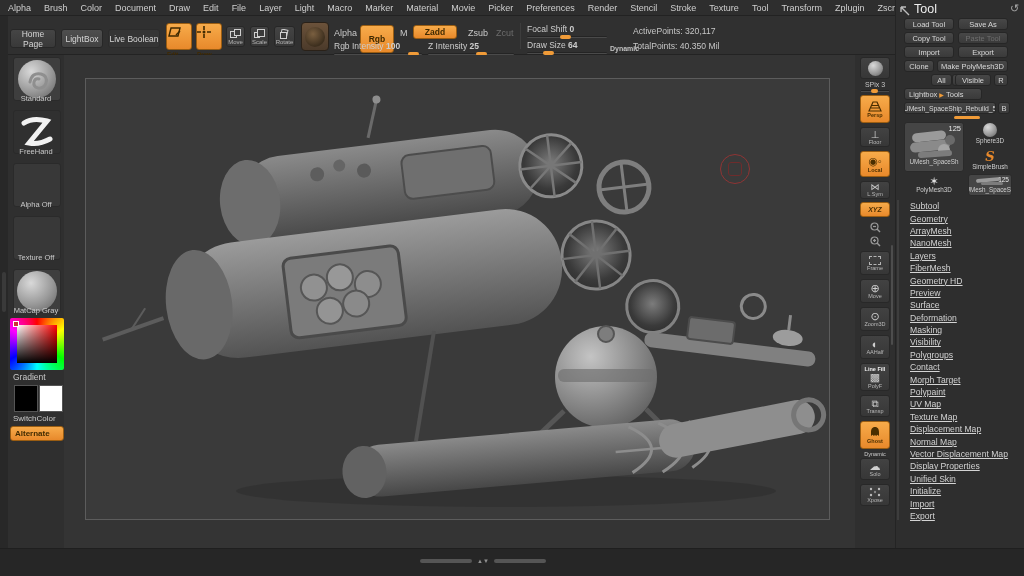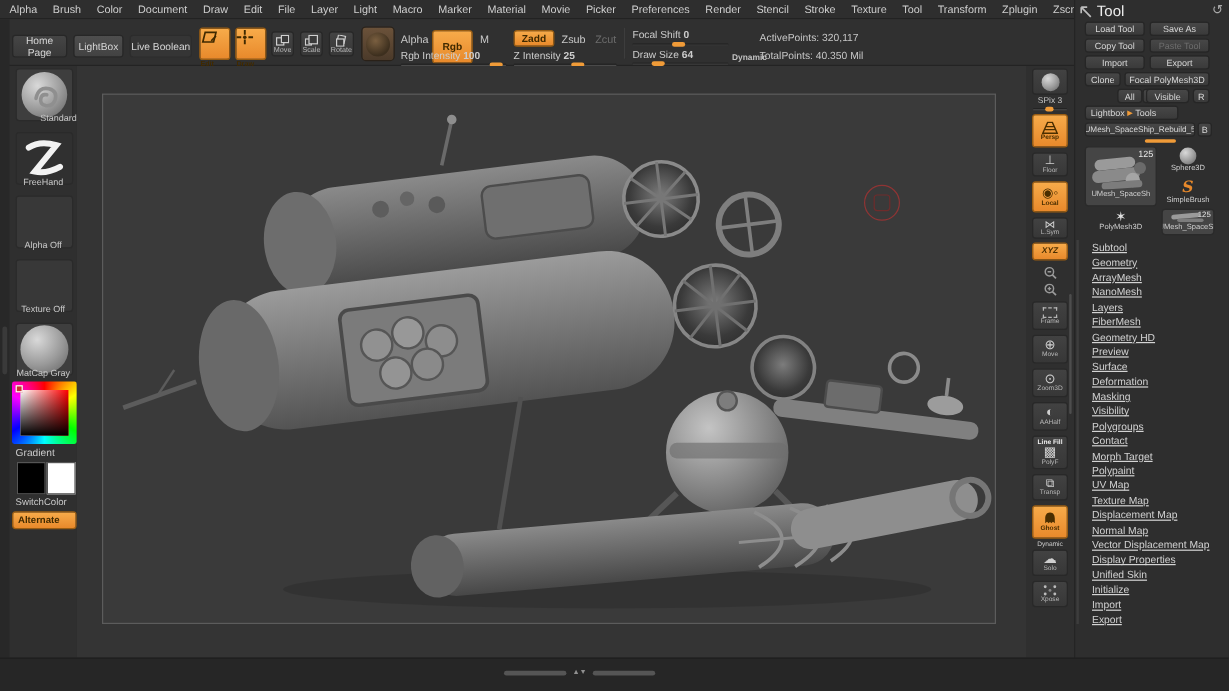--- a/index.html
+++ b/index.html
@@ -149,21 +149,21 @@
 
     <span class="lbl9 abs" style="left:334px;top:12px;">Alpha</span>
     <div class="chip obtn abs" style="left:360px;top:9px;width:34px;height:28px;">Rgb</div>
     <span class="lbl9 abs" style="left:400px;top:12px;">M</span>
     <div class="slider abs" style="left:334px;top:26px;width:88px;">
       <span class="txt"><span>Rgb Intensity</span>&nbsp;<b>100</b></span>
       <div class="track"></div>
         <div class="handle" style="left:74px;"></div>
     </div>
 
-    <div class="chip obtn abs" style="left:428px;top:9px;width:34px;height:14px;text-align:center;">Zadd</div>
+    <div class="chip obtn abs" style="left:413px;top:9px;width:44px;height:14px;text-align:center;">Zadd</div>
     <span class="lbl9 abs" style="left:468px;top:12px;">Zsub</span>
     <span class="lbl9 abs" style="left:496px;top:12px;color:#6c6c6c;">Zcut</span>
     <div class="slider abs" style="left:428px;top:26px;width:86px;">
       <span class="txt"><span>Z Intensity</span>&nbsp;<b>25</b></span>
       <div class="track"></div>
         <div class="handle" style="left:48px;"></div>
     </div>
 
     <div class="abs" style="left:520px;top:7px;width:1px;height:26px;background:#242424;border-right:1px solid #3d3d3d;"></div>
 
@@ -188,21 +188,21 @@
   </div>
 
   <div id="leftshelf" class="abs">
     <div class="thumb" style="top:2px;">
       <div class="sphere" style="width:38px;height:38px;position:relative;">
         <svg width="38" height="38" viewBox="0 0 38 38" style="position:absolute;left:0;top:0;">
             <path d="M12 22 q2 -10 11 -8 q7 2 5 9 q-2 6 -8 5 q-5 -1 -4 -6 q1 -4 5 -3" fill="none" stroke="#8f8f8f" stroke-width="3" stroke-linecap="round"></path>
           </svg>
       </div>
     </div>
-    <div class="thumblabel" style="top:39px;text-align:right;">Standard</div>
+    <div class="thumblabel" style="top:39px;">Standard</div>
 
     <div class="thumb" style="top:55px;background:#303030;">
       <svg width="36" height="34" viewBox="0 0 36 34">
           <path d="M5 8 Q14 2 28 6 L10 28 Q20 30 31 24" fill="none" stroke="#f2f2f2" stroke-width="5" stroke-linecap="round"></path>
         </svg>
     </div>
     <div class="thumblabel" style="top:92px;">FreeHand</div>
 
     <div class="thumb" style="top:108px;background:#383838;"></div>
     <div class="thumblabel" style="top:145px;">Alpha Off</div>
@@ -412,21 +412,21 @@
     <div class="abs" style="left:18px;top:2px;font-size:12.5px;color:#ededed;">Tool</div>
     <div class="abs" style="left:114px;top:2px;font-size:11px;color:#a8a8a8;">↺</div>
 
     <div class="tp-btn" style="left:8px;top:18px;width:50px;">Load Tool</div>
     <div class="tp-btn" style="left:62px;top:18px;width:50px;">Save As</div>
     <div class="tp-btn" style="left:8px;top:32px;width:50px;">Copy Tool</div>
     <div class="tp-btn dis" style="left:62px;top:32px;width:50px;">Paste Tool</div>
     <div class="tp-btn" style="left:8px;top:46px;width:50px;">Import</div>
     <div class="tp-btn" style="left:62px;top:46px;width:50px;">Export</div>
     <div class="tp-btn" style="left:8px;top:60px;width:30px;">Clone</div>
-    <div class="tp-btn" style="left:41px;top:60px;width:71px;">Focal PolyMesh3D</div>
+    <div class="tp-btn" style="left:41px;top:60px;width:71px;">Make PolyMesh3D</div>
     <div class="tp-btn" style="left:8px;top:74px;width:24px;margin-left:48px;">GoZ</div>
     <div class="tp-btn" style="left:35px;top:74px;width:21px;">All</div>
     <div class="tp-btn" style="left:59px;top:74px;width:36px;">Visible</div>
     <div class="tp-btn" style="left:98px;top:74px;width:14px;">R</div>
     <div class="tp-btn" style="left:8px;top:88px;width:78px;justify-content:flex-start;padding-left:4px;">
       <span>Lightbox</span>
       <span style="color:#f09b38;font-size:6px;margin:0 2px;">▶</span>
       <span>Tools</span>
     </div>
     <div class="tp-btn" style="left:8px;top:102px;width:92px;font-size:6.8px;">UMesh_SpaceShip_Rebuild_5</div>

